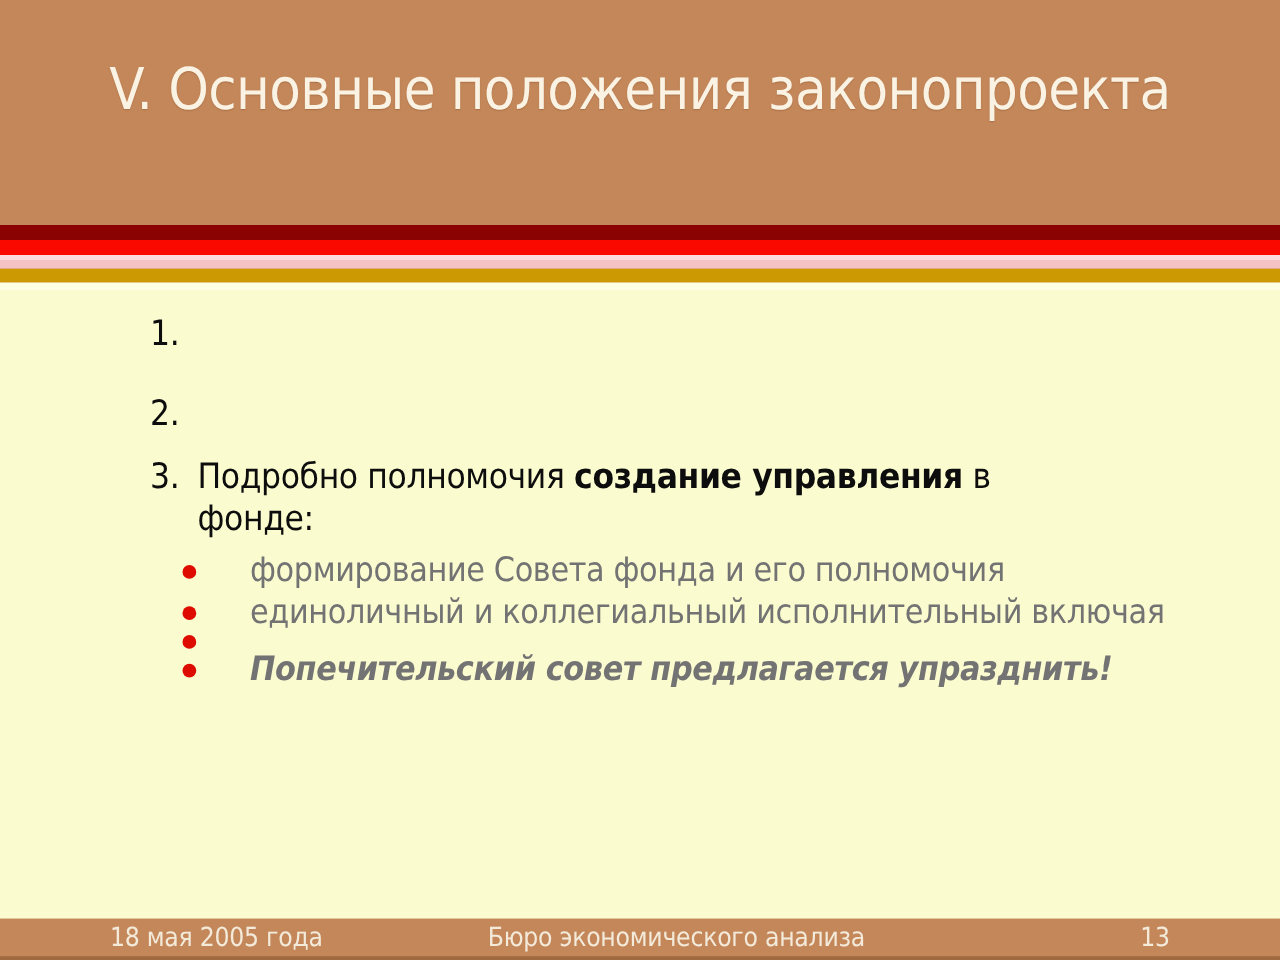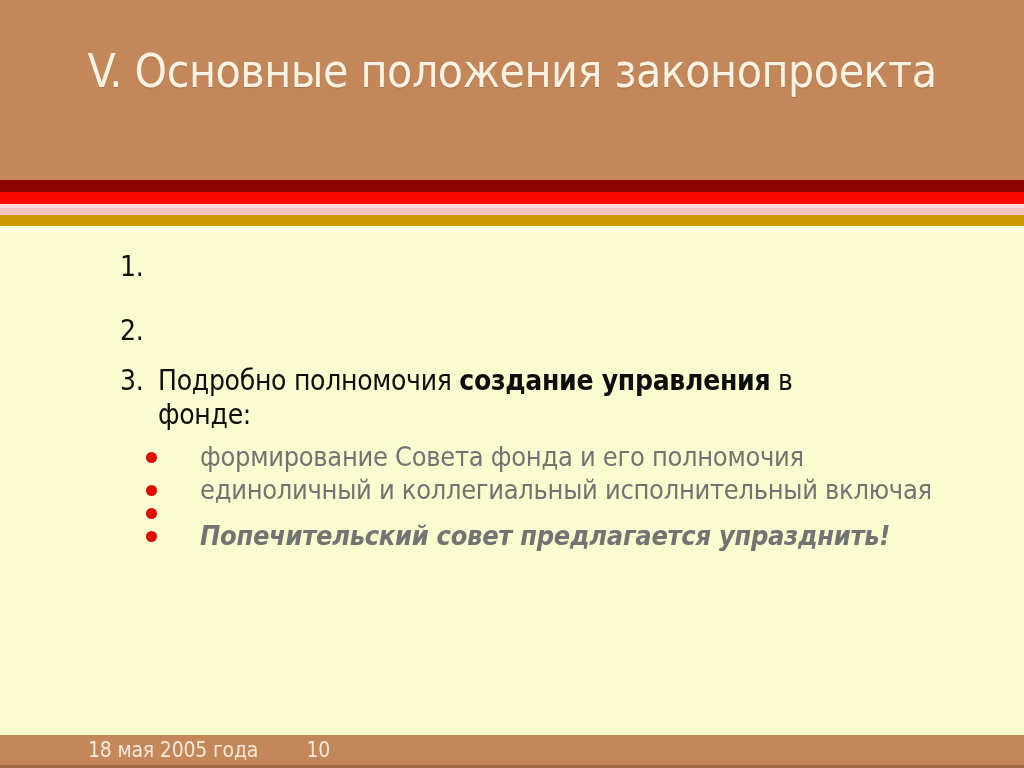--- a/index.html
+++ b/index.html
@@ -156,16 +156,17 @@
       <div class="bullet-row emphasis">
         <span class="dot"></span>
         <span class="btext">Попечительский совет предлагается упразднить!</span>
       </div>
     </div>
 
   </div>
 
   <div class="footer">
     <span class="date">18 мая 2005 года</span>
-    <span class="pageno">10</span>
+    <span class="org">Бюро экономического анализа</span>
+    <span class="pageno">13</span>
   </div>
 
 </div>
 
 </body></html>

